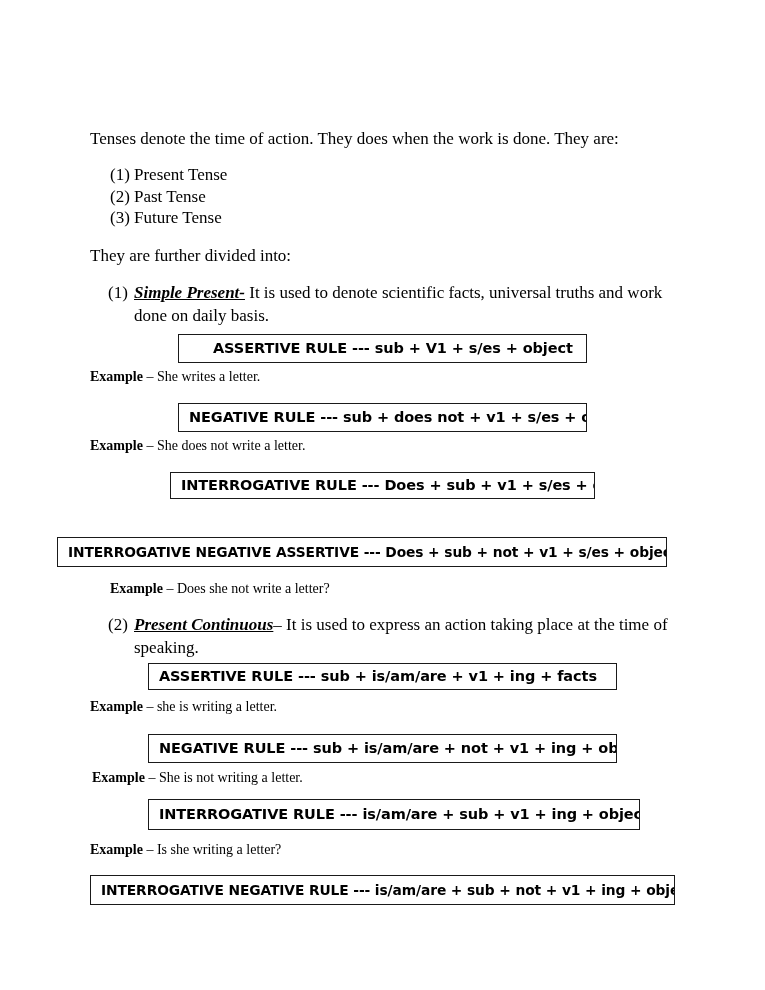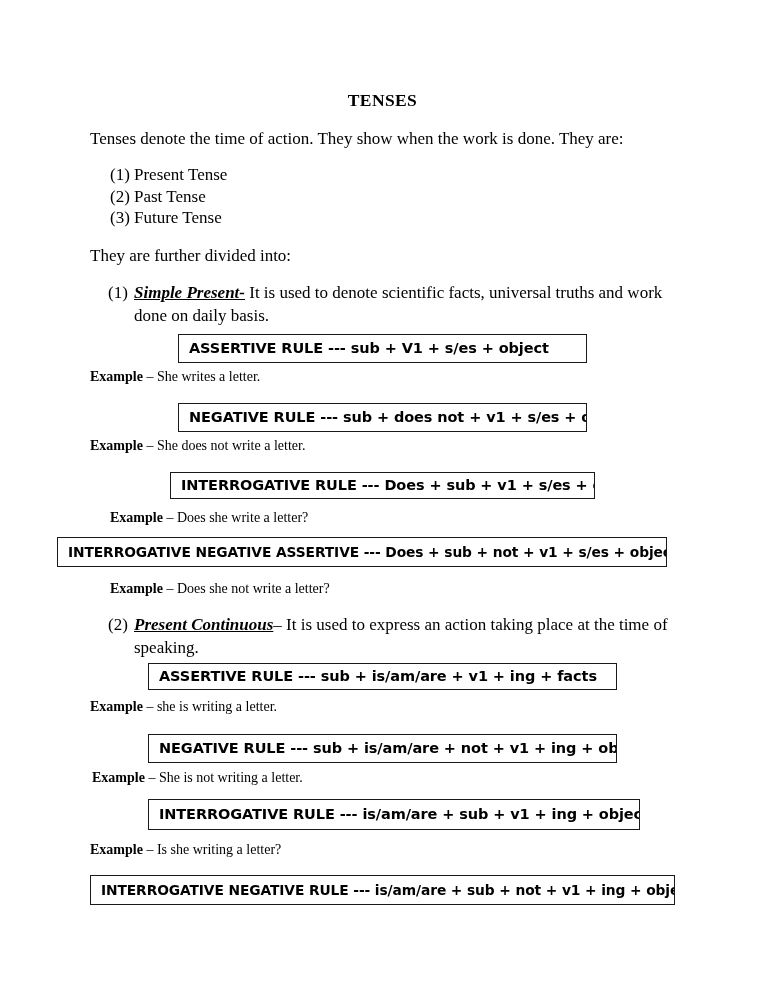--- a/index.html
+++ b/index.html
@@ -120,62 +120,58 @@
     
     margin-top: 1px;
   }
   .rule-box.narrow-text .rule-text { font-size: 13.8px; }
 </style>
 </head>
 <body>
 
 <div class="page">
 
-  <div class="doc-title">TENSES</div>
-
-  <div class="para para-intro">Tenses denote the time of action. They show when the work is done. They are:</div>
+
+  <div class="para para-intro">Tenses denote the time of action. They does when the work is done. They are:</div>
 
   <div class="num-list">
     <div class="li">
       <span class="marker">(1)</span><span>Present Tense</span>
     </div>
     <div class="li">
       <span class="marker">(2)</span><span>Past Tense</span>
     </div>
     <div class="li">
       <span class="marker">(3)</span><span>Future Tense</span>
     </div>
   </div>
 
   <div class="para para-divided">They are further divided into:</div>
 
   <div class="def-item def-simple-present">
     <span class="marker">(1)</span>
     <span class="def-body"><span class="term">Simple Present-</span><span> It is used to denote scientific facts, universal truths and work done on daily basis.</span></span>
   </div>
 
-  <div class="rule-box" style="left:178px; top:334px; width:409px; height:29px;">
+  <div class="rule-box" style="left:178px; top:334px; width:409px; height:29px;padding-left:24px;">
     <span class="rule-text">ASSERTIVE RULE --- sub + V1 + s/es + object</span>
   </div>
   <div class="example" style="left:90px; top:366px;">
     <span class="ex-label">Example</span><span> – She writes a letter.</span>
   </div>
 
   <div class="rule-box" style="left:178px; top:403px; width:409px; height:29px;">
     <span class="rule-text">NEGATIVE RULE --- sub + does not + v1 + s/es + object</span>
   </div>
   <div class="example" style="left:90px; top:435px;">
     <span class="ex-label">Example</span><span> – She does not write a letter.</span>
   </div>
 
   <div class="rule-box clip" style="left:170px; top:472px; width:425px; height:27px;">
     <span class="rule-text">INTERROGATIVE RULE --- Does + sub + v1 + s/es + obiect</span>
-  </div>
-  <div class="example" style="left:110px; top:507px;">
-    <span class="ex-label">Example</span><span> – Does she write a letter?</span>
   </div>
 
   <div class="rule-box narrow-text" style="left:57px; top:537px; width:610px; height:30px;">
     <span class="rule-text">INTERROGATIVE NEGATIVE ASSERTIVE --- Does + sub + not + v1 + s/es + object</span>
   </div>
   <div class="example" style="left:110px; top:578px;">
     <span class="ex-label">Example</span><span> – Does she not write a letter?</span>
   </div>
 
   <div class="def-item def-present-continuous">

